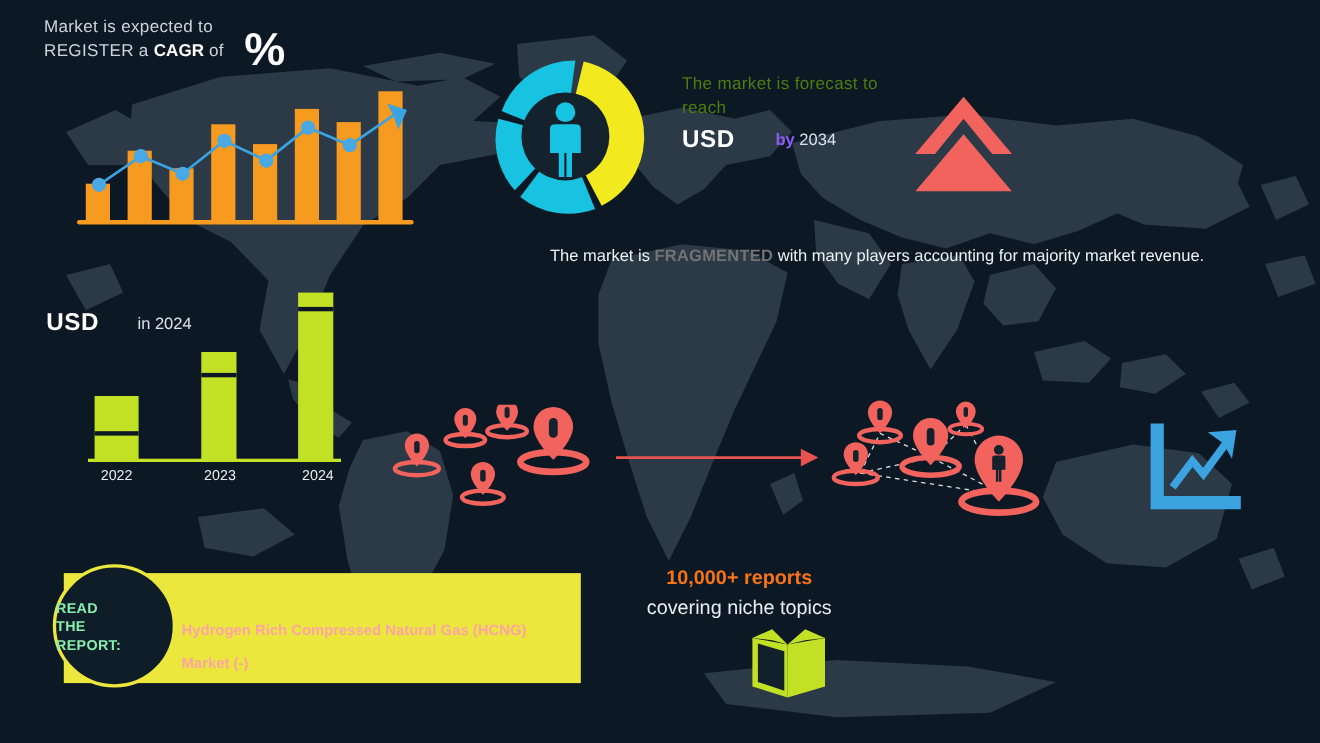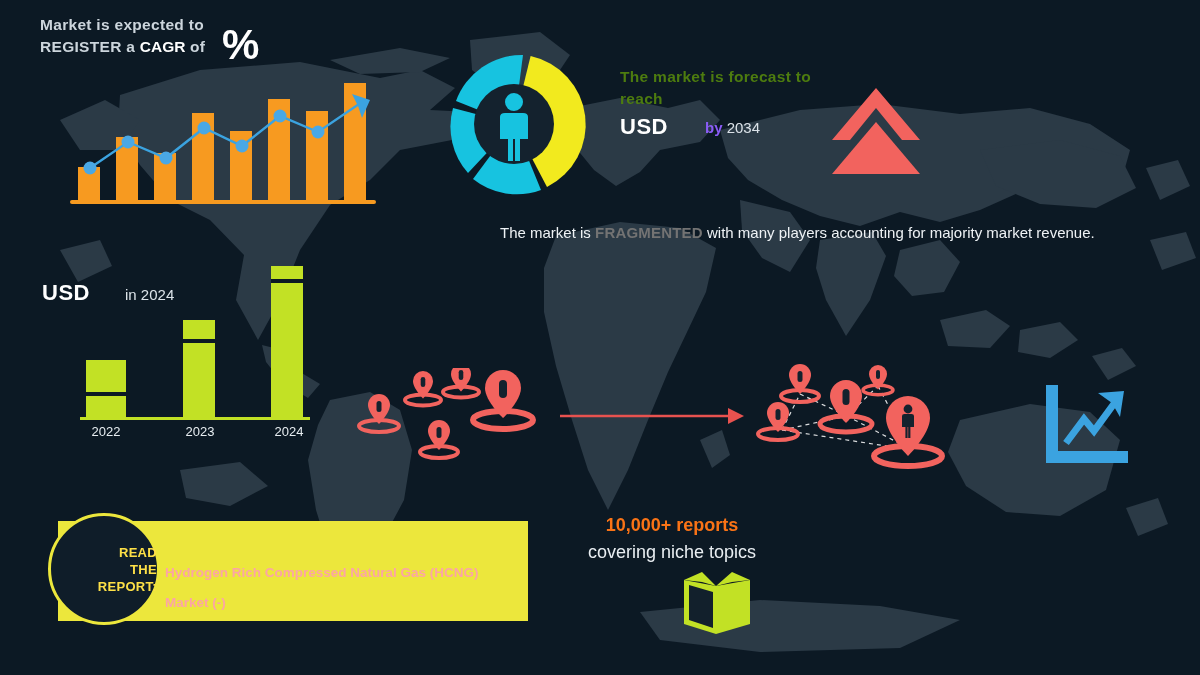--- a/index.html
+++ b/index.html
@@ -9,21 +9,21 @@
     font-family:"Liberation Sans",sans-serif;
     overflow:hidden;
     position:relative;
   }
   .stage{position:absolute;left:0;top:0;width:1200px;height:675px;overflow:hidden;}
   .layer{position:absolute;left:0;top:0;width:1200px;height:675px;}
 
   
   .tbox{position:absolute;color:#dfe5ea;}
   .ln{display:block;white-space:nowrap;}
-  .thin{font-weight:700;letter-spacing:.3px;}
+  .thin{font-weight:400;letter-spacing:.3px;}
   .bold{font-weight:700;color:#ffffff;}
 
   
   #cagr-block{left:40px;top:14px;font-size:15.5px;line-height:21px;color:#ccd5dc;}
   #cagr-block .l2{margin-top:1px;}
   #cagr-pct{position:absolute;left:222px;top:24px;font-size:42px;font-weight:700;color:#ffffff;line-height:42px;}
 
   
   #forecast-block{left:620px;top:66px;font-size:15.5px;line-height:22px;color:#4d7c0f;}
   #forecast-usd{position:absolute;left:620px;top:114px;font-size:22px;font-weight:700;color:#fff;letter-spacing:.5px;}
@@ -55,22 +55,22 @@
   .obar{position:absolute;bottom:9px;background:#f79a20;width:22px;}
   #orange-axis{position:absolute;left:0;bottom:6px;width:306px;height:4px;background:#f79a20;border-radius:2px;}
 
   
   #banner{position:absolute;left:58px;top:521px;width:470px;height:100px;background:#ece73c;}
   #banner-text{position:absolute;left:165px;top:558px;width:350px;color:#fca5a5;font-size:13.5px;line-height:30px;font-weight:700;}
   #banner-text .sub{font-weight:700;}
   #read-circle{
     position:absolute;left:48px;top:513px;width:112px;height:112px;border-radius:50%;
     background:#0f1d29;border:3px solid #ece73c;box-sizing:border-box;
-    display:flex;flex-direction:column;align-items:flex-end;justify-content:center;
-    color:#fde047;font-size:13px;font-weight:700;line-height:17px;letter-spacing:.3px;
+    display:flex;flex-direction:column;align-items:flex-start;justify-content:center;
+    color:#86efac;font-size:13px;font-weight:700;line-height:17px;letter-spacing:.3px;
   }
 
   
   #logo{position:absolute;left:1018px;top:528px;width:168px;height:118px;}
   #logo-sq{position:absolute;left:40px;top:0px;width:54px;height:52px;border:3px solid #f2f6f8;box-sizing:border-box;}
   #logo-sq-accent{position:absolute;left:68px;top:28px;width:26px;height:24px;border-right:3px solid #34a8c4;border-bottom:3px solid #34a8c4;box-sizing:border-box;}
   #logo-name{position:absolute;left:0;top:56px;width:168px;text-align:center;color:#ffffff;font-size:25px;font-weight:700;letter-spacing:.5px;}
   #logo-sub{position:absolute;left:0;top:86px;width:168px;text-align:center;color:#36a7bd;font-size:11.5px;font-weight:400;letter-spacing:6.2px;}
 
   

